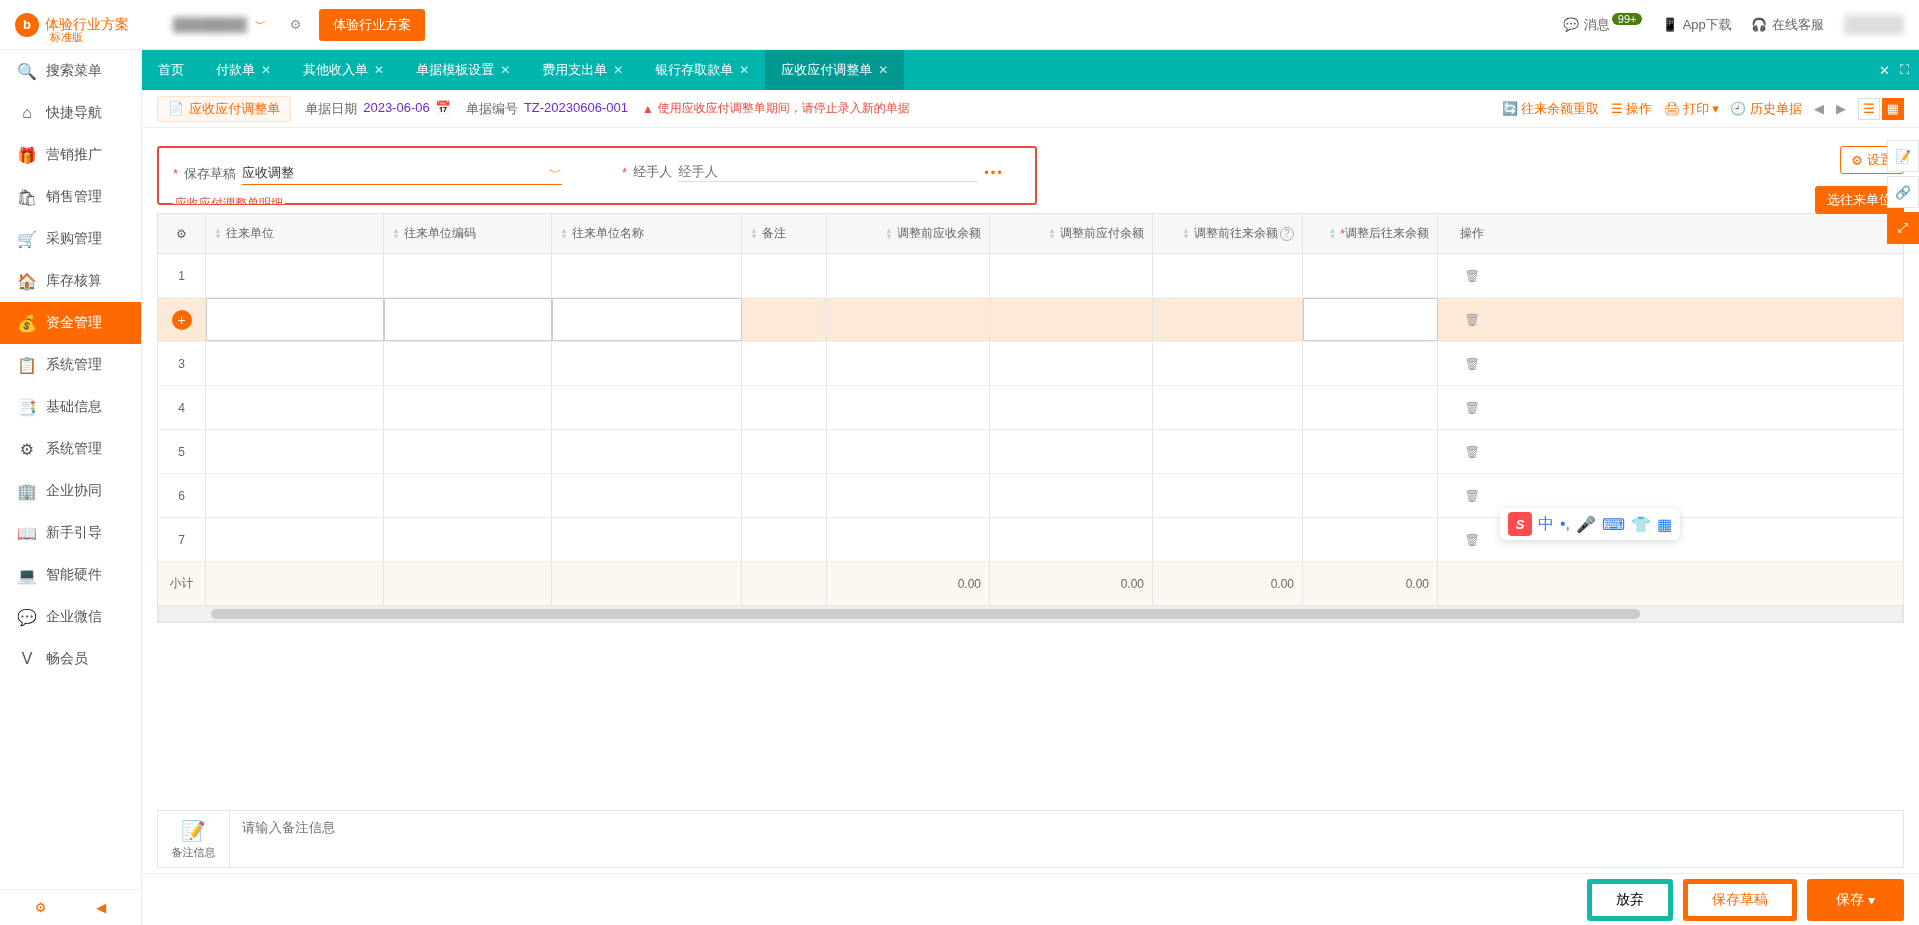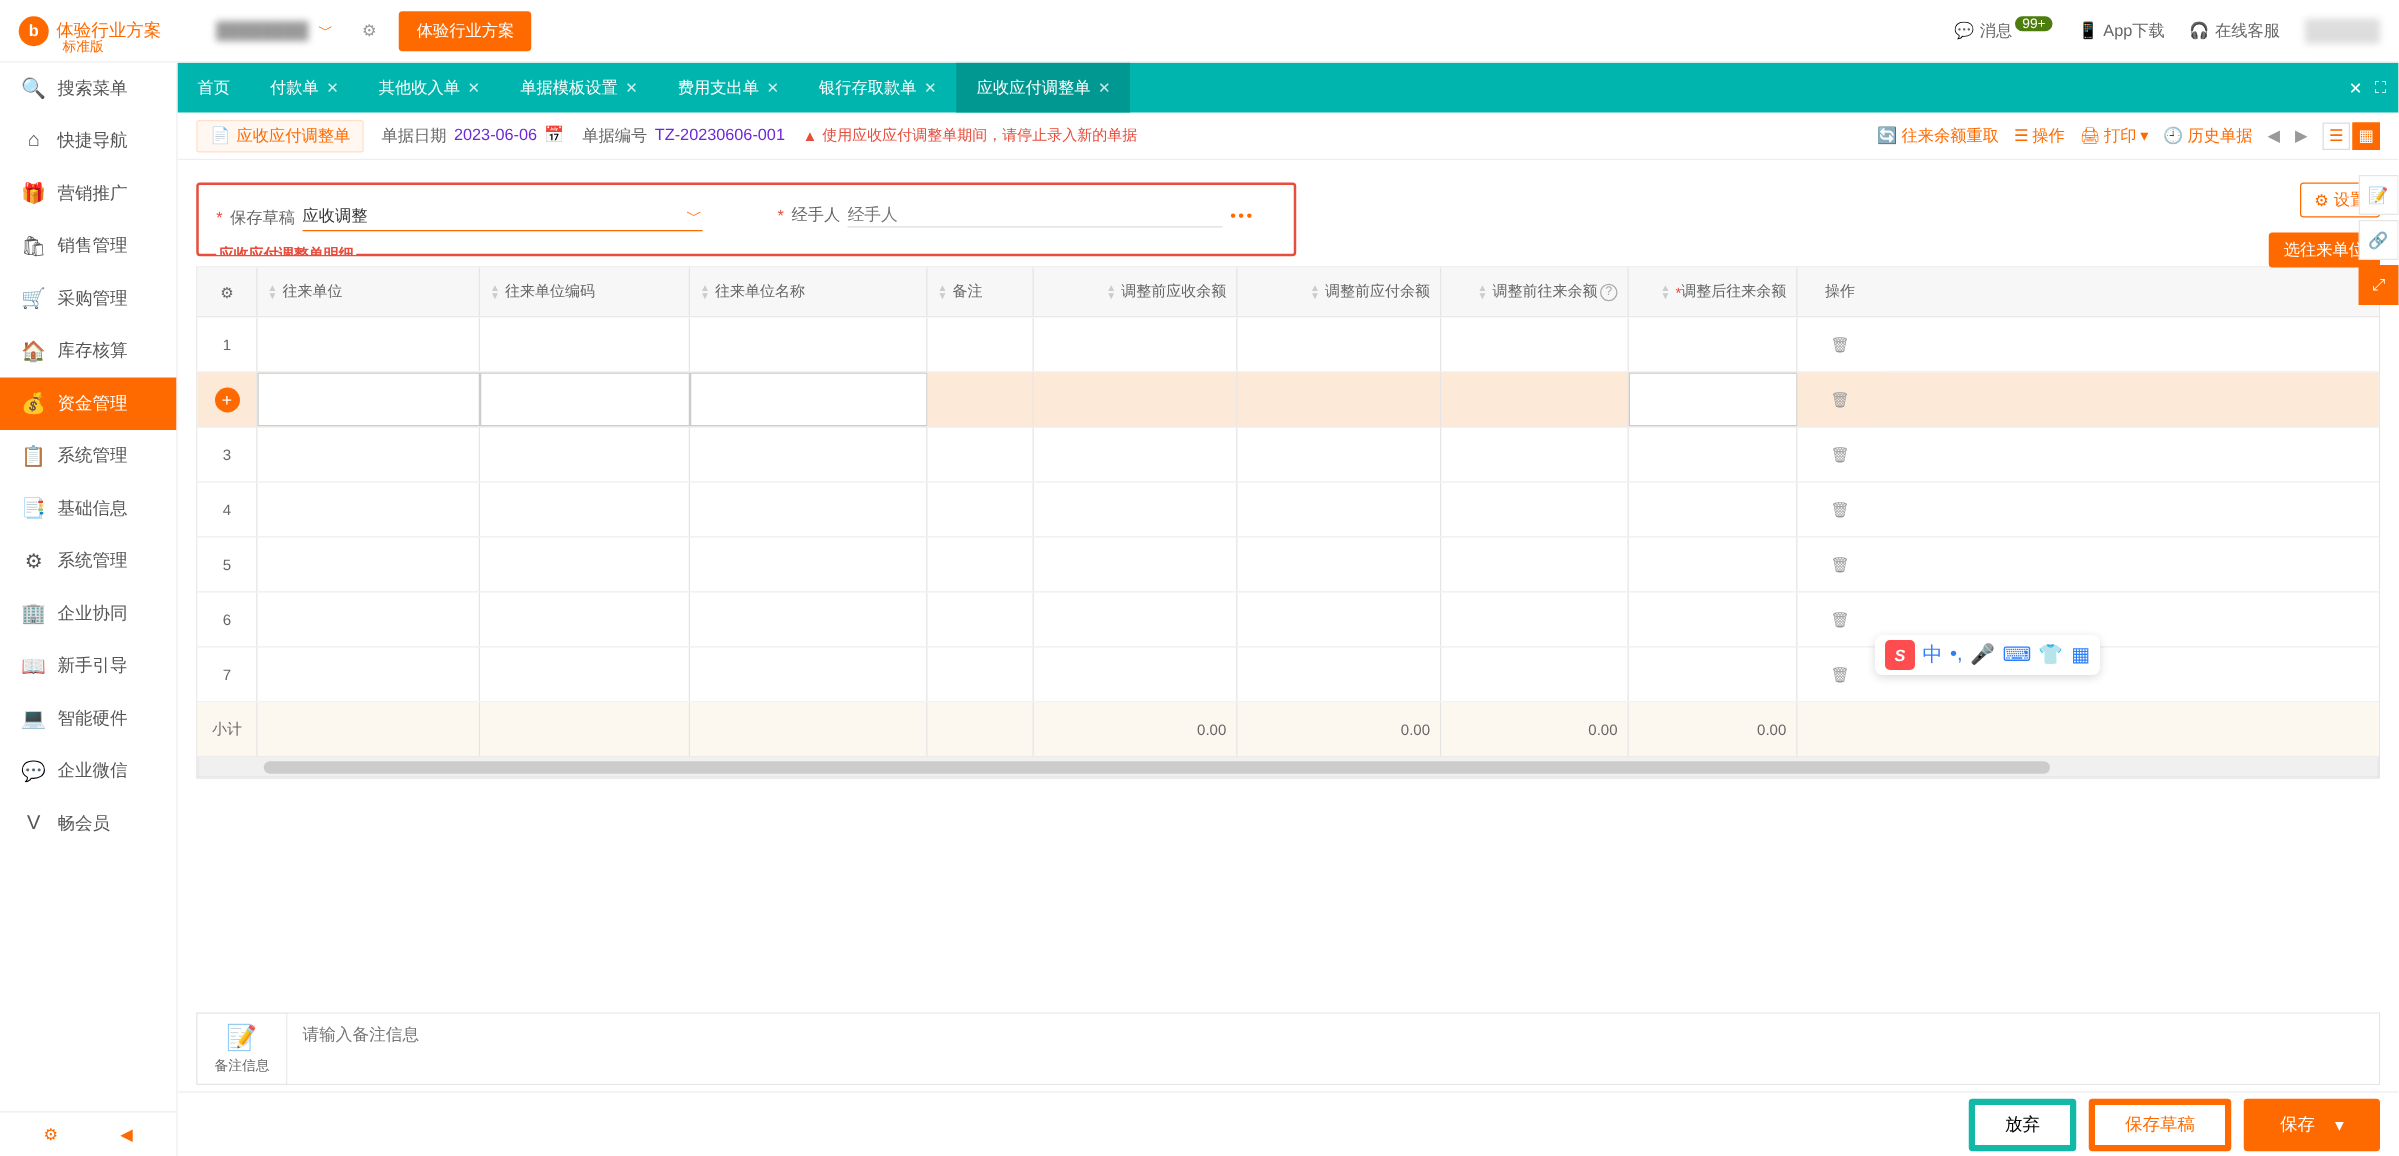--- a/index.html
+++ b/index.html
@@ -56,21 +56,21 @@
 
 .form-area { padding: 18px 15px 8px; position: relative; }
 .highlight-box { border: 2px solid #e74c3c; border-radius: 3px; padding: 14px 14px 18px; display: flex; gap: 60px; align-items: flex-start; position: relative; width: 880px; }
 .form-row { display: flex; align-items: center; gap: 6px; }
 .req { color: #e74c3c; }
 .fld-label { color: #666; font-size: 13px; }
 .fld-select { display: flex; align-items: center; justify-content: space-between; border-bottom: 1px solid #ff6a00; width: 320px; padding: 2px 0; cursor: pointer; }
 .fld-select .caret { color: #ff6a00; }
 .fld-input-plain { border: none; border-bottom: 1px solid #ddd; width: 300px; padding: 2px 0; outline: none; }
 .more-dots { color: #ff6a00; letter-spacing: 2px; cursor: pointer; }
-.clipped-text { position: absolute; left: 14px; bottom: -1px; color: #e74c3c; font-size: 12px; background: #fff; padding: 0 2px; overflow: hidden; height: 8px; line-height: 14px; font-weight: bold; }
+.clipped-text { position: absolute; left: 14px; bottom: -1px; color: #e74c3c; font-size: 12px; background: #fff; padding: 0 2px; overflow: hidden; height: 8px; line-height: 14px; }
 .settings-btn { position: absolute; right: 15px; top: 18px; border: 1px solid #ff6a00; color: #ff6a00; background: #fff; padding: 4px 10px; border-radius: 3px; cursor: pointer; display: flex; align-items: center; gap: 4px; font-size: 13px; }
 .select-unit-btn { position: absolute; right: 15px; top: 58px; background: #ff6a00; color: #fff; border: none; padding: 5px 12px; border-radius: 3px; cursor: pointer; font-size: 13px; }
 
 
 .table-wrap { flex: 1; padding: 0 15px; overflow: hidden; display: flex; flex-direction: column; }
 .tbl { border: 1px solid #e5e5e5; width: 100%; }
 .tbl-head { display: flex; background: #f7f7f7; border-bottom: 1px solid #e5e5e5; height: 40px; }
 .th, .td { border-right: 1px solid #e5e5e5; display: flex; align-items: center; padding: 0 8px; font-size: 12px; color: #666; }
 .th { position: relative; }
 .sort-icons { font-size: 8px; color: #ccc; display: flex; flex-direction: column; line-height: 6px; margin-right: 4px; }
@@ -102,21 +102,21 @@
 .memo-bar { margin: 10px 15px 5px; border: 1px solid #e5e5e5; display: flex; height: 58px; }
 .memo-label { width: 72px; display: flex; flex-direction: column; align-items: center; justify-content: center; border-right: 1px solid #e5e5e5; gap: 2px; }
 .memo-label-icon { color: #00b5ad; font-size: 20px; }
 .memo-label-txt { font-size: 11px; color: #666; }
 .memo-input { flex: 1; border: none; padding: 8px 12px; outline: none; resize: none; font-family: inherit; }
 
 
 .footer-bar { height: 52px; border-top: 1px solid #eee; display: flex; align-items: center; justify-content: flex-end; gap: 10px; padding: 0 15px; }
 .btn { padding: 7px 24px; border-radius: 3px; font-size: 14px; cursor: pointer; border: 5px solid #14b8a6; background: #fff; }
 .btn-outline-p { border-color: #ff6a00; color: #ff6a00; background: #fff; }
-.btn-primary { background: #ff6a00; color: #fff; border-color: #ff6a00; display: flex; align-items: center; gap: 16px; }
+.btn-primary { background: #ff6a00; color: #fff; border-color: #ff6a00; display: flex; align-items: center; gap: 4px; }
 
 
 .right-rail { position: absolute; right: 0; top: 90px; width: 32px; display: flex; flex-direction: column; gap: 4px; }
 .rail-btn { width: 32px; height: 32px; background: #fff; border: 1px solid #e5e5e5; display: flex; align-items: center; justify-content: center; color: #999; cursor: pointer; }
 .rail-btn.on { background: #ff6a00; color: #fff; border-color: #ff6a00; }
 
 
 .ime-bar { position: absolute; left: 1358px; top: 458px; display: flex; align-items: center; gap: 6px; background: #fff; padding: 4px 8px; border-radius: 6px; box-shadow: 0 2px 8px rgba(0,0,0,0.15); }
 .ime-s { width: 24px; height: 24px; background: #ff4d4f; display: flex; align-items: center; justify-content: center; color: #fff; font-weight: bold; border-radius: 4px; font-style: italic; }
 .ime-i { color: #2d7ff9; font-size: 16px; }

